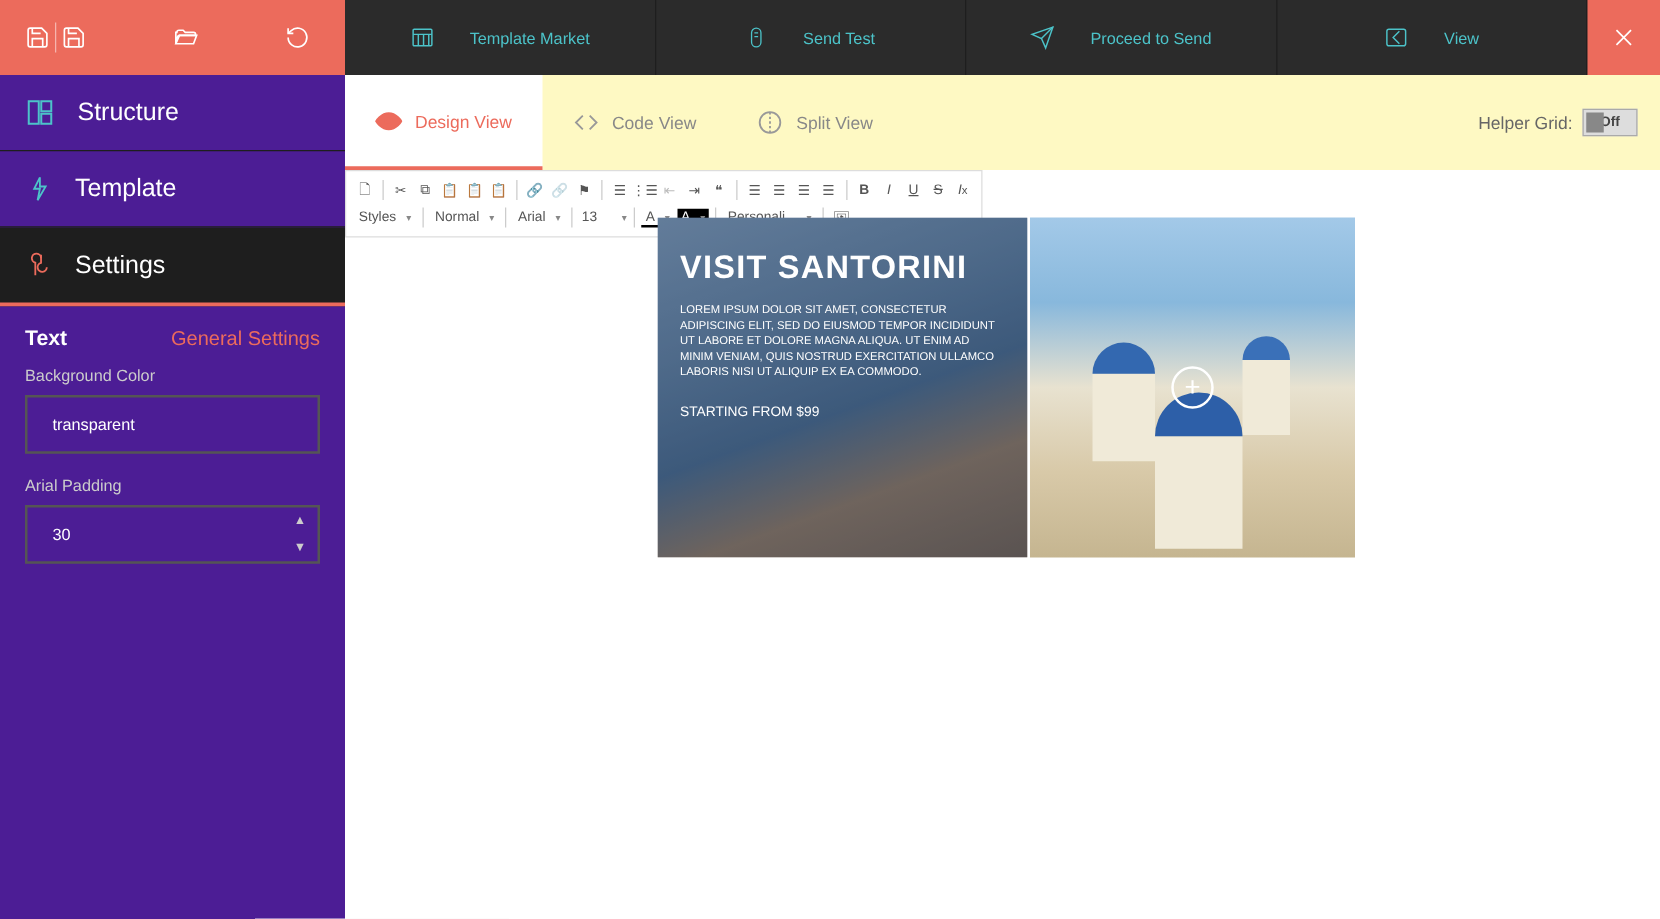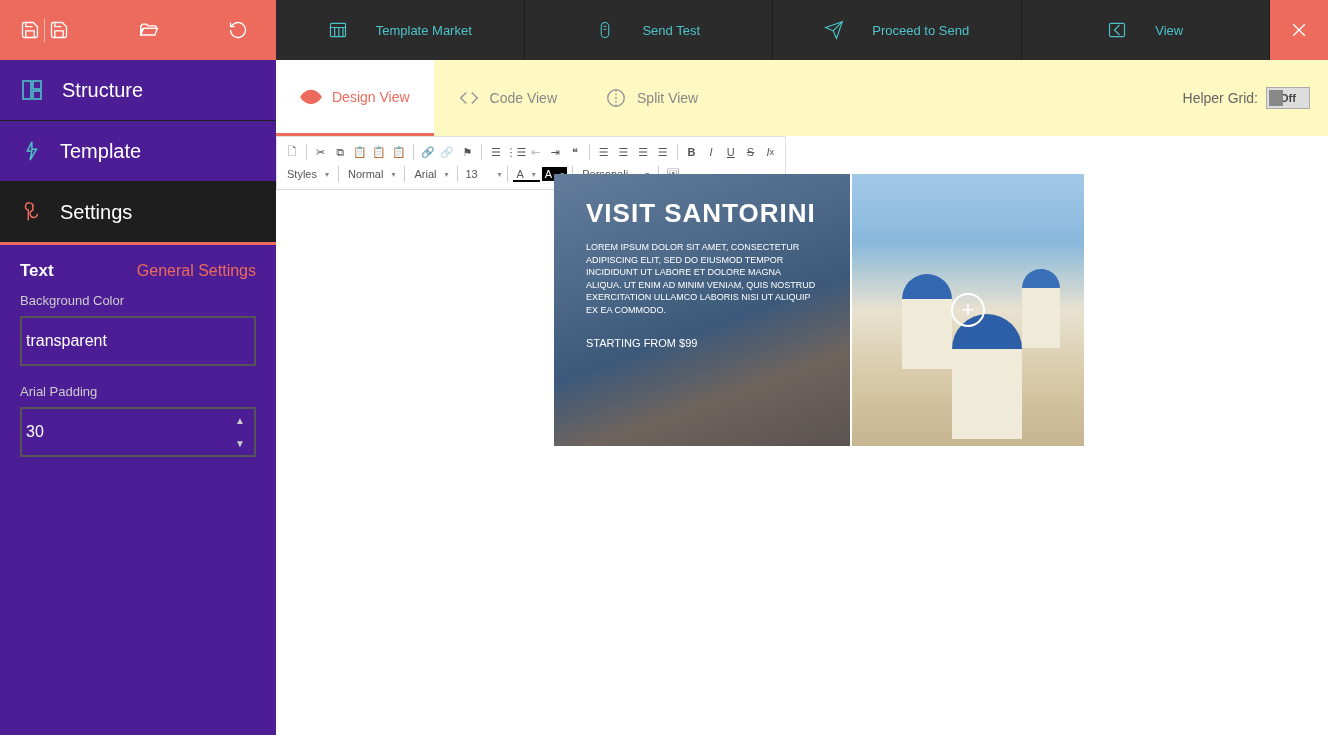--- a/index.html
+++ b/index.html
@@ -25,21 +25,21 @@
 .side-item { display: flex; align-items: center; gap: 18px; padding: 18px 20px; font-size: 20px; color: #fff; cursor: pointer; border-bottom: 1px solid #1e1e1e; }
 .side-item svg { stroke: #4cc3c9; }
 .side-item.active { background: #1e1e1e; border-bottom: 3px solid #ec6b5c; }
 .side-item.active svg { stroke: #ec6b5c; }
 
 .settings-panel { padding: 16px 20px; }
 .settings-header { display: flex; justify-content: space-between; align-items: baseline; margin-bottom: 12px; }
 .settings-header .title { font-weight: bold; color: #fff; font-size: 17px; }
 .settings-header .general { color: #ec6b5c; font-size: 16px; cursor: pointer; }
 .field-label { font-size: 13px; color: #ccc; margin-bottom: 8px; display: block; }
-.field-input { width: 100%; background: transparent; border: 2px solid #555; color: #fff; padding: 14px 4px; font-size: 16px; margin-bottom: 18px; outline: none; }
+.field-input { width: 100%; background: transparent; border: 2px solid #555; color: #fff; padding: 14px 20px; font-size: 13px; margin-bottom: 18px; outline: none; }
 .spinner-wrap { position: relative; }
 .spinner-btns { position: absolute; right: 2px; top: 2px; bottom: 20px; width: 28px; display: flex; flex-direction: column; }
 .spinner-btns div { flex: 1; display: flex; align-items: center; justify-content: center; cursor: pointer; color: #ccc; font-size: 10px; }
 
 
 .content { flex: 1; display: flex; flex-direction: column; background: #f5f5f5; }
 .viewtabs { height: 76px; background: #fef9c3; display: flex; align-items: center; }
 .viewtab { display: flex; align-items: center; gap: 10px; padding: 0 24px; height: 100%; font-size: 14px; color: #888; cursor: pointer; }
 .viewtab.active { background: #fff; color: #ec6b5c; border-bottom: 3px solid #ec6b5c; }
 .viewtab.active svg { stroke: #ec6b5c; fill: #ec6b5c; }
@@ -53,21 +53,21 @@
 .tb-row { display: flex; align-items: center; gap: 2px; flex-wrap: nowrap; padding: 2px 0; }
 .tb-btn { width: 18px; height: 18px; display: flex; align-items: center; justify-content: center; cursor: pointer; color: #555; }
 .tb-sep { width: 1px; height: 16px; background: #ccc; margin: 0 3px; }
 .tb-select { border: none; background: transparent; font-size: 11px; color: #555; padding: 2px 4px; cursor: pointer; display: flex; align-items: center; gap: 4px; }
 .tb-select::after { content: "▾"; font-size: 8px; color: #888; margin-left: 4px; }
 .tb-input { border: none; font-size: 11px; width: 28px; color: #555; padding: 2px; }
 
 
 .canvas-area { flex: 1; background: #fff; position: relative; overflow: hidden; }
 .email-canvas { position: absolute; left: 250px; top: 38px; width: 558px; height: 272px; display: flex; }
-.email-text { flex: 1; position: relative; padding: 24px 32px; color: #fff; overflow: hidden; margin-left: 28px; }
+.email-text { flex: 1; position: relative; padding: 24px 18px; color: #fff; overflow: hidden; }
 .email-text .bg { position: absolute; inset: 0; background: linear-gradient(160deg, #7890a8 0%, #5a7590 30%, #3d5a78 55%, #8a6a4a 75%, #6a5038 100%); }
 .email-text .overlay { position: absolute; inset: 0; background: rgba(60,90,130,0.35); }
 .email-text .inner { position: relative; z-index: 2; }
 .email-text h1 { font-size: 26px; font-weight: 800; letter-spacing: 1px; margin-bottom: 12px; }
 .email-text p { font-size: 9px; line-height: 1.4; text-transform: uppercase; margin-bottom: 20px; }
 .email-text .price { font-size: 11px; }
 .email-image { flex: 1; position: relative; background: linear-gradient(180deg, #a3c9e8 0%, #88b8dc 25%, #e8e2d0 50%, #d8c9a8 75%, #c5b590 100%); display: flex; align-items: center; justify-content: center; }
 
 .email-image .dome1 { position: absolute; width: 70px; height: 35px; background: #2d5fa8; border-radius: 70px 70px 0 0; left: 100px; top: 140px; }
 .email-image .dome2 { position: absolute; width: 50px; height: 25px; background: #3368b0; border-radius: 50px 50px 0 0; left: 50px; top: 100px; }

